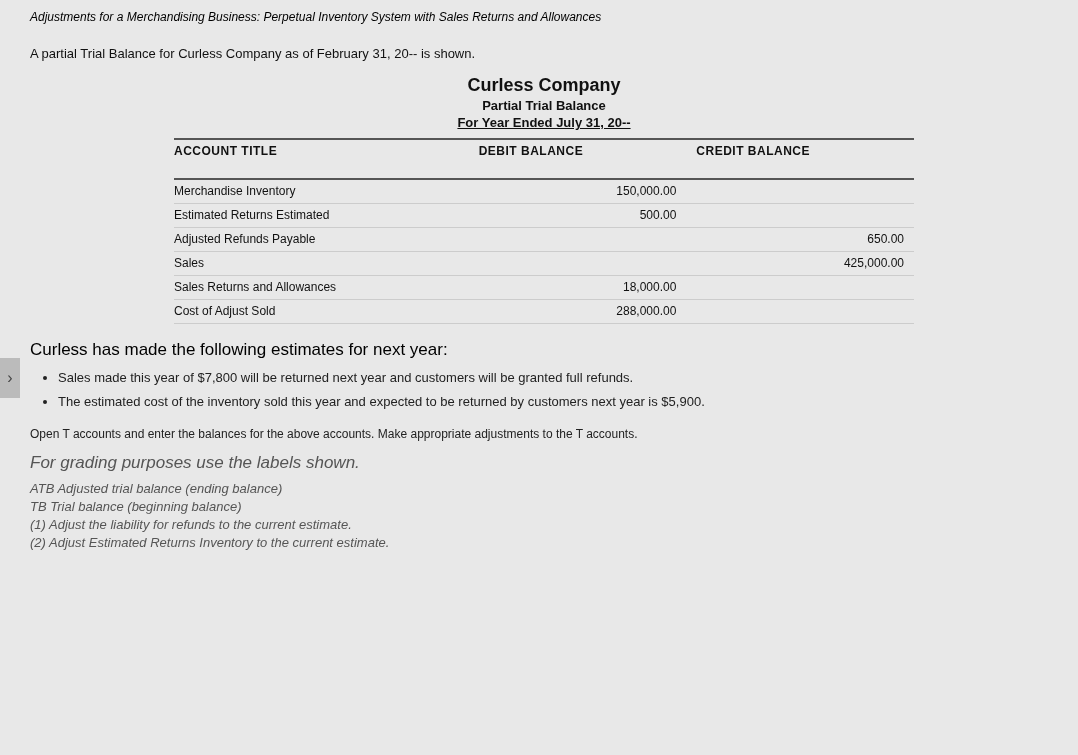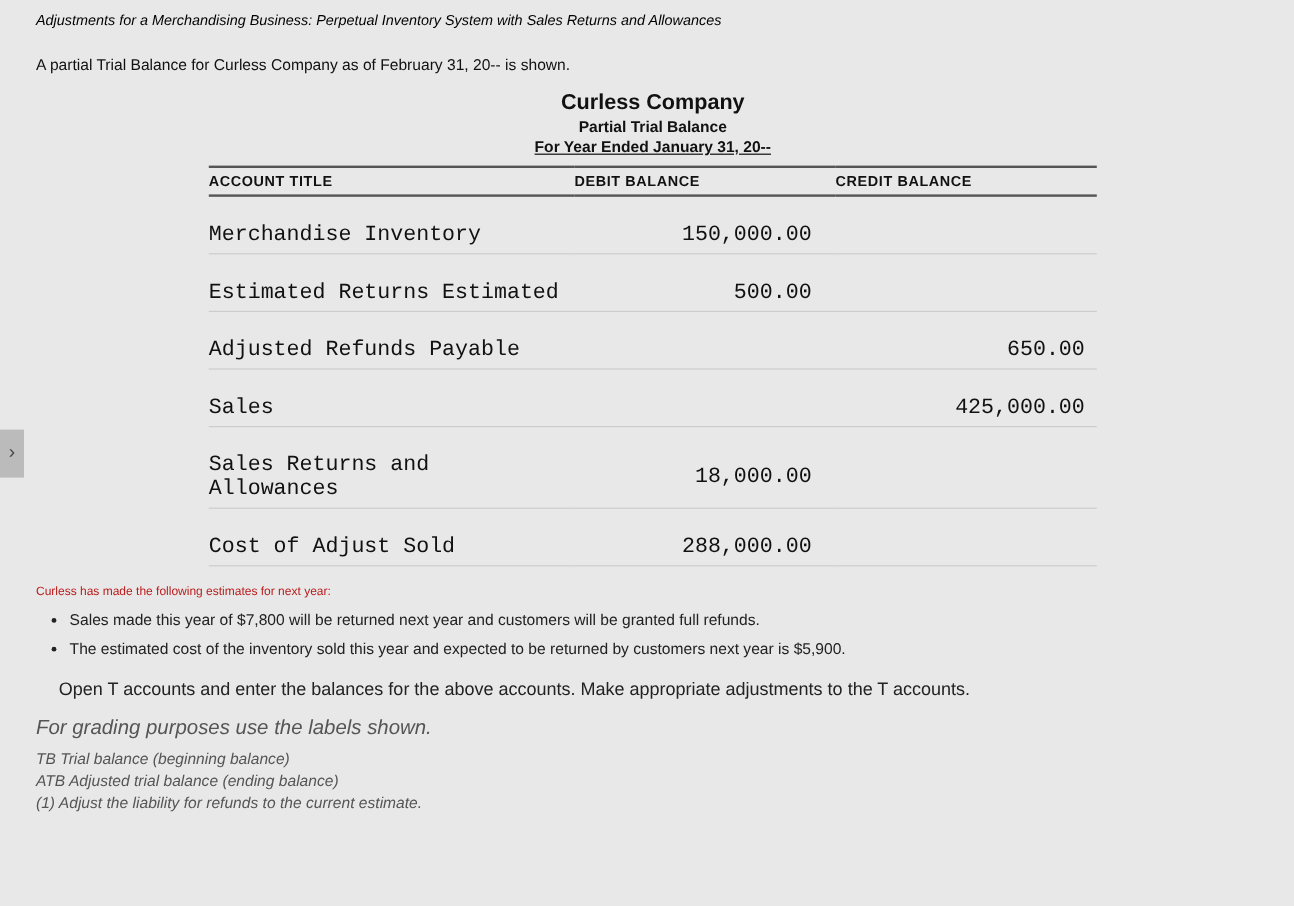--- a/index.html
+++ b/index.html
@@ -49,65 +49,63 @@
     }
     .trial-balance-table {
       width: 740px;
       margin: 0 auto 16px auto;
       border-collapse: collapse;
     }
     .trial-balance-table thead tr th {
       font-weight: bold;
       font-size: 12px;
       text-align: left;
-      padding: 4px 6px 4px 0;
+      padding: 4px 6px 20px 0;
       border-top: 2px solid #555;
       border-bottom: 2px solid #555;
     }
     .trial-balance-table tbody tr td {
-      padding: 22px 6px 5px 0;
-      font-size: 18px;
+      padding: 4px 6px 5px 0;
+      font-size: 12px;
       border-bottom: 1px solid #ccc;
-      font-family: Liberation Mono, monospace;
     }
     .trial-balance-table tbody tr td.account-col {
       width: 280px;
     }
     .trial-balance-table tbody tr td.debit-col {
       text-align: right;
       width: 200px;
       padding-right: 20px;
     }
     .trial-balance-table tbody tr td.credit-col {
       text-align: right;
       width: 200px;
       padding-right: 10px;
     }
     .estimates-heading {
-      font-size: 10px;
+      font-size: 17px;
       margin-bottom: 8px;
-      color: #b91c1c;
+      color: #000000;
     }
     .estimates-list {
       list-style: disc;
       padding-left: 28px;
       margin-bottom: 14px;
     }
     .estimates-list li {
       font-size: 13px;
       margin-bottom: 4px;
       line-height: 1.5;
       color: #222;
     }
     .instruction-text {
-      font-size: 15px;
+      font-size: 12px;
       margin-bottom: 10px;
       color: #222;
       line-height: 1.5;
-      margin-left: 19px;
     }
     .grading-text {
       font-size: 17px;
       margin-bottom: 8px;
       color: #555;
       font-style: italic;
     }
     .labels-list {
       list-style: none;
       padding-left: 0;
@@ -165,21 +163,21 @@
 </p>
 
 <div class="company-header">
   <div class="company-name">
     <span>Curless Company</span>
   </div>
   <div class="report-title">
     <span>Partial Trial Balance</span>
   </div>
   <div class="report-period">
-    <span>For Year Ended January 31, 20--</span>
+    <span>For Year Ended July 31, 20--</span>
   </div>
 </div>
 
 <table class="trial-balance-table">
   <thead>
     <tr>
       <th class="th-account">
         <span>ACCOUNT TITLE</span>
       </th>
       <th class="th-debit">
@@ -235,16 +233,17 @@
 
 <p class="instruction-text">
   <span>Open T accounts and enter the balances for the above accounts. Make appropriate adjustments to the T accounts.</span>
 </p>
 
 <p class="grading-text">
   <span>For grading purposes use the labels shown.</span>
 </p>
 
 <ul class="labels-list" id="labels-list">
-<li>TB  Trial balance (beginning balance)</li>
-    <li>ATB  Adjusted trial balance (ending balance)</li>
+<li>ATB  Adjusted trial balance (ending balance)</li>
+    <li>TB  Trial balance (beginning balance)</li>
     <li>(1)  Adjust the liability for refunds to the current estimate.</li>
+    <li>(2)  Adjust Estimated Returns Inventory to the current estimate.</li>
   </ul>
 
 </body></html>

